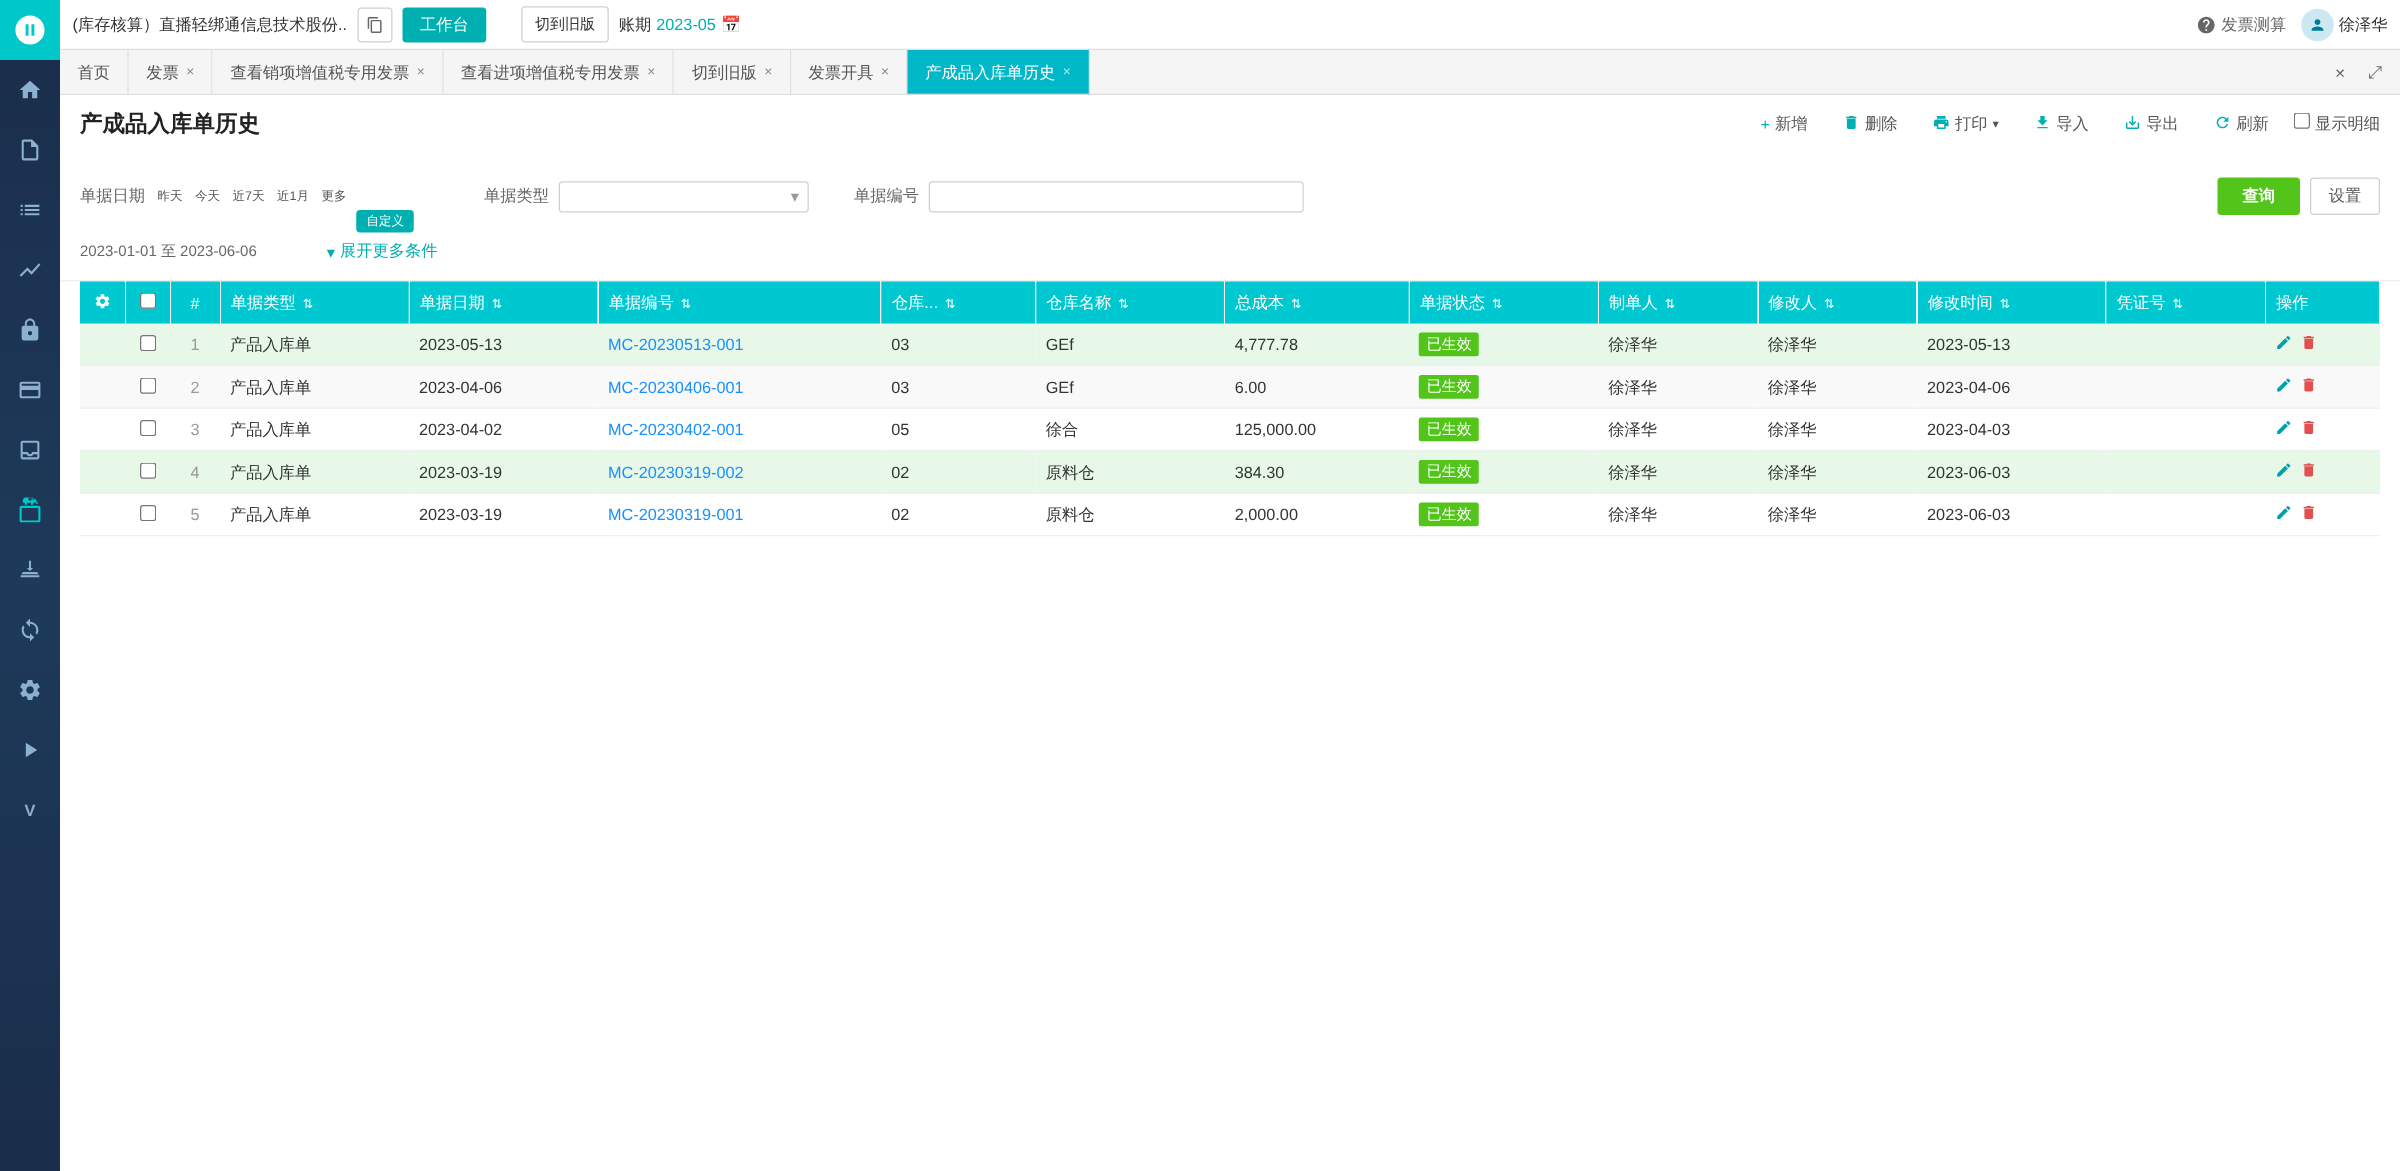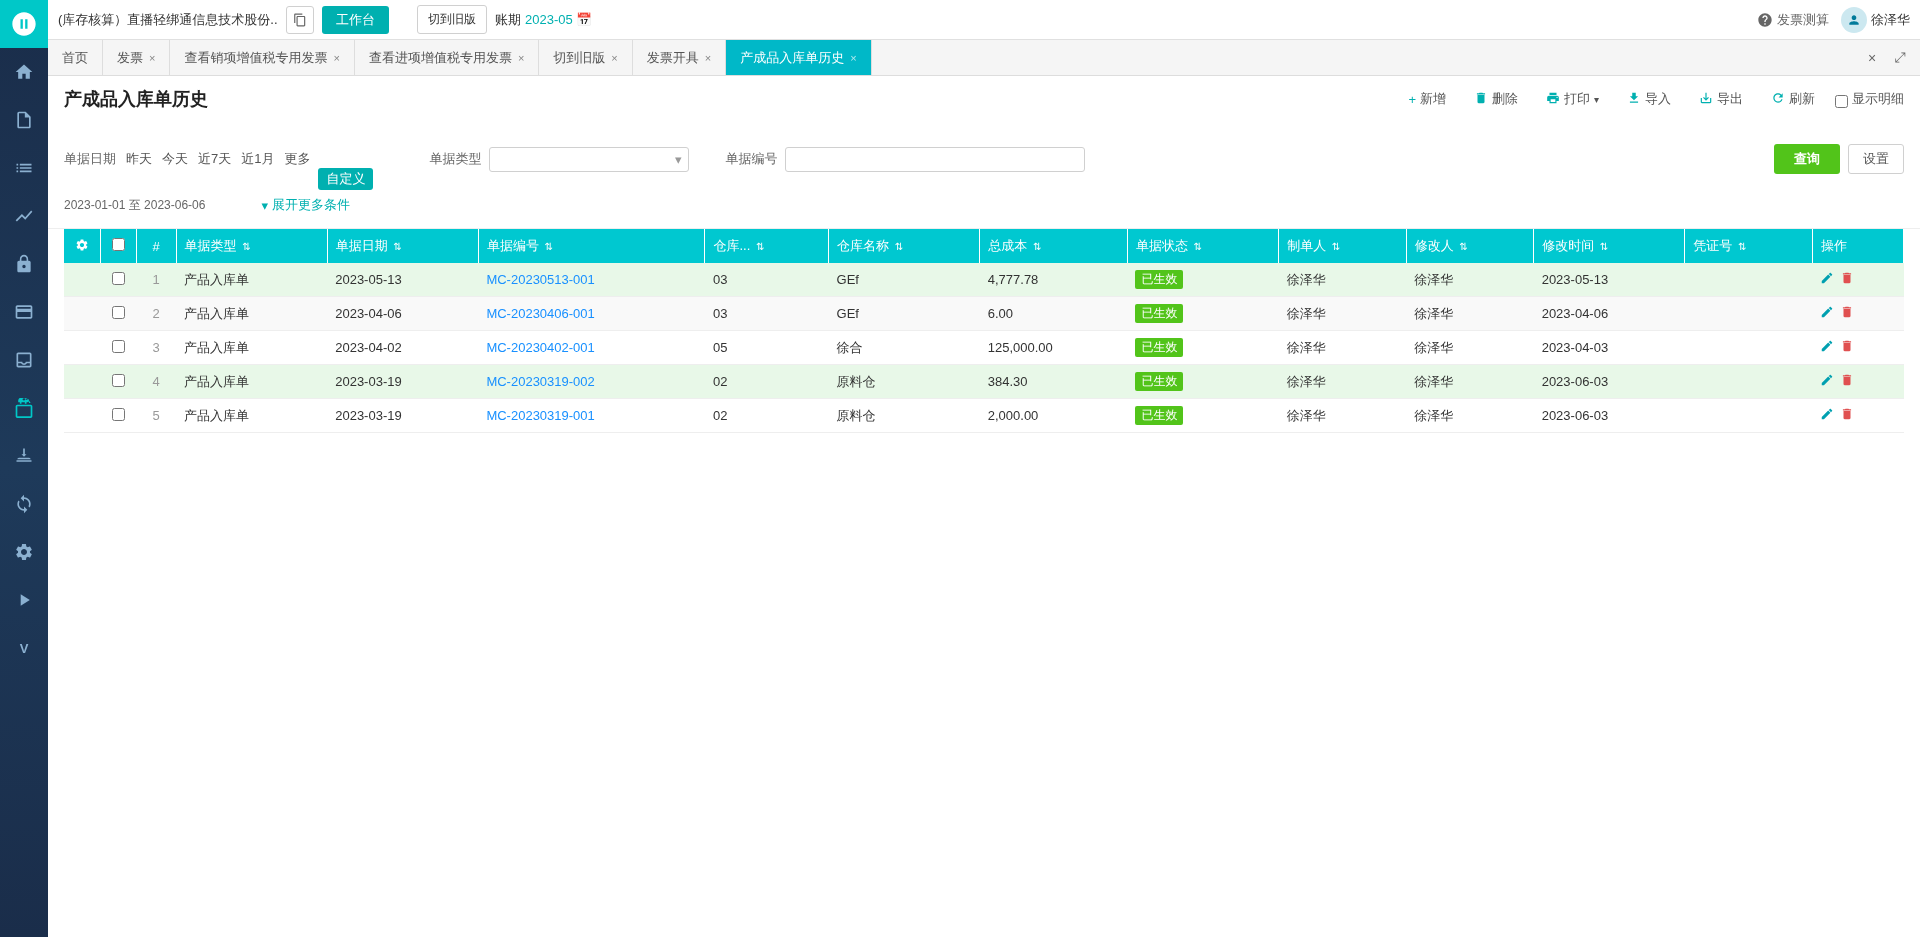--- a/index.html
+++ b/index.html
@@ -228,21 +228,21 @@
       gap: 4px;
       color: #555;
       cursor: pointer;
       font-size: 13px;
       padding: 4px 8px;
       border-radius: 3px;
     }
     .action-btn .icon { color: #00b0b0; }
     .show-detail-check {
       display: flex;
-      align-items: flex-end;
+      align-items: flex-start;
       gap: 4px;
       font-size: 13px;
       color: #555;
       cursor: pointer;
     }
 
     
     .filter-area {
       padding: 8px 16px;
       background: #fff;
@@ -253,21 +253,21 @@
       display: flex;
       align-items: center;
       gap: 16px;
       margin-bottom: 6px;
     }
     .filter-label { color: #666; font-size: 13px; white-space: nowrap; }
     .date-shortcuts { display: flex; gap: 6px; align-items: center; }
     .date-shortcut {
       color: #555;
       cursor: pointer;
-      font-size: 13px;
+      font-size: 10px;
       padding: 0 2px;
     }
     .date-shortcut.custom {
       background: #00b0b0;
       color: white;
       padding: 2px 8px;
       border-radius: 3px;
       margin-top: 40px;
     }
     .date-range-display {

